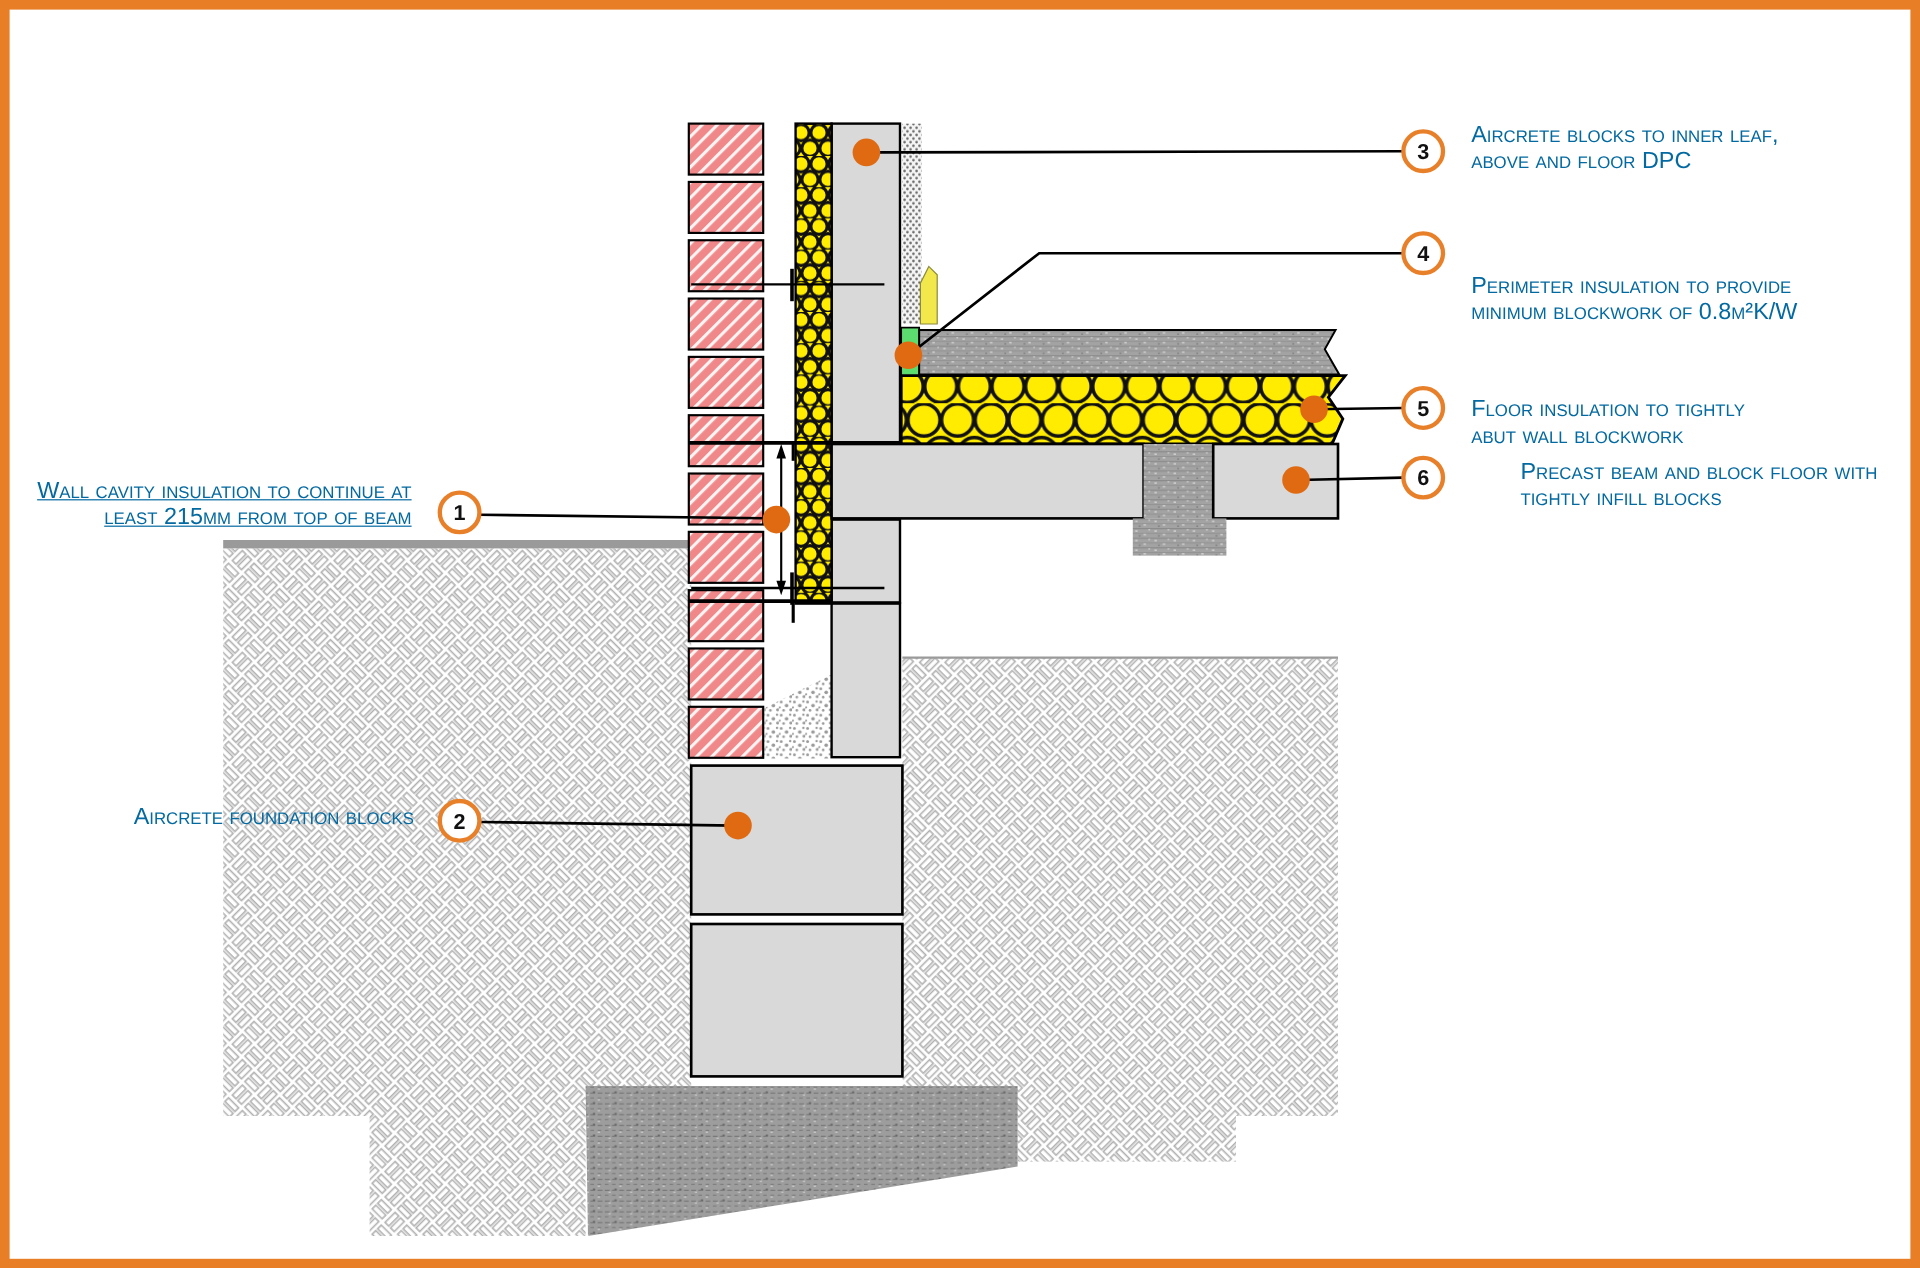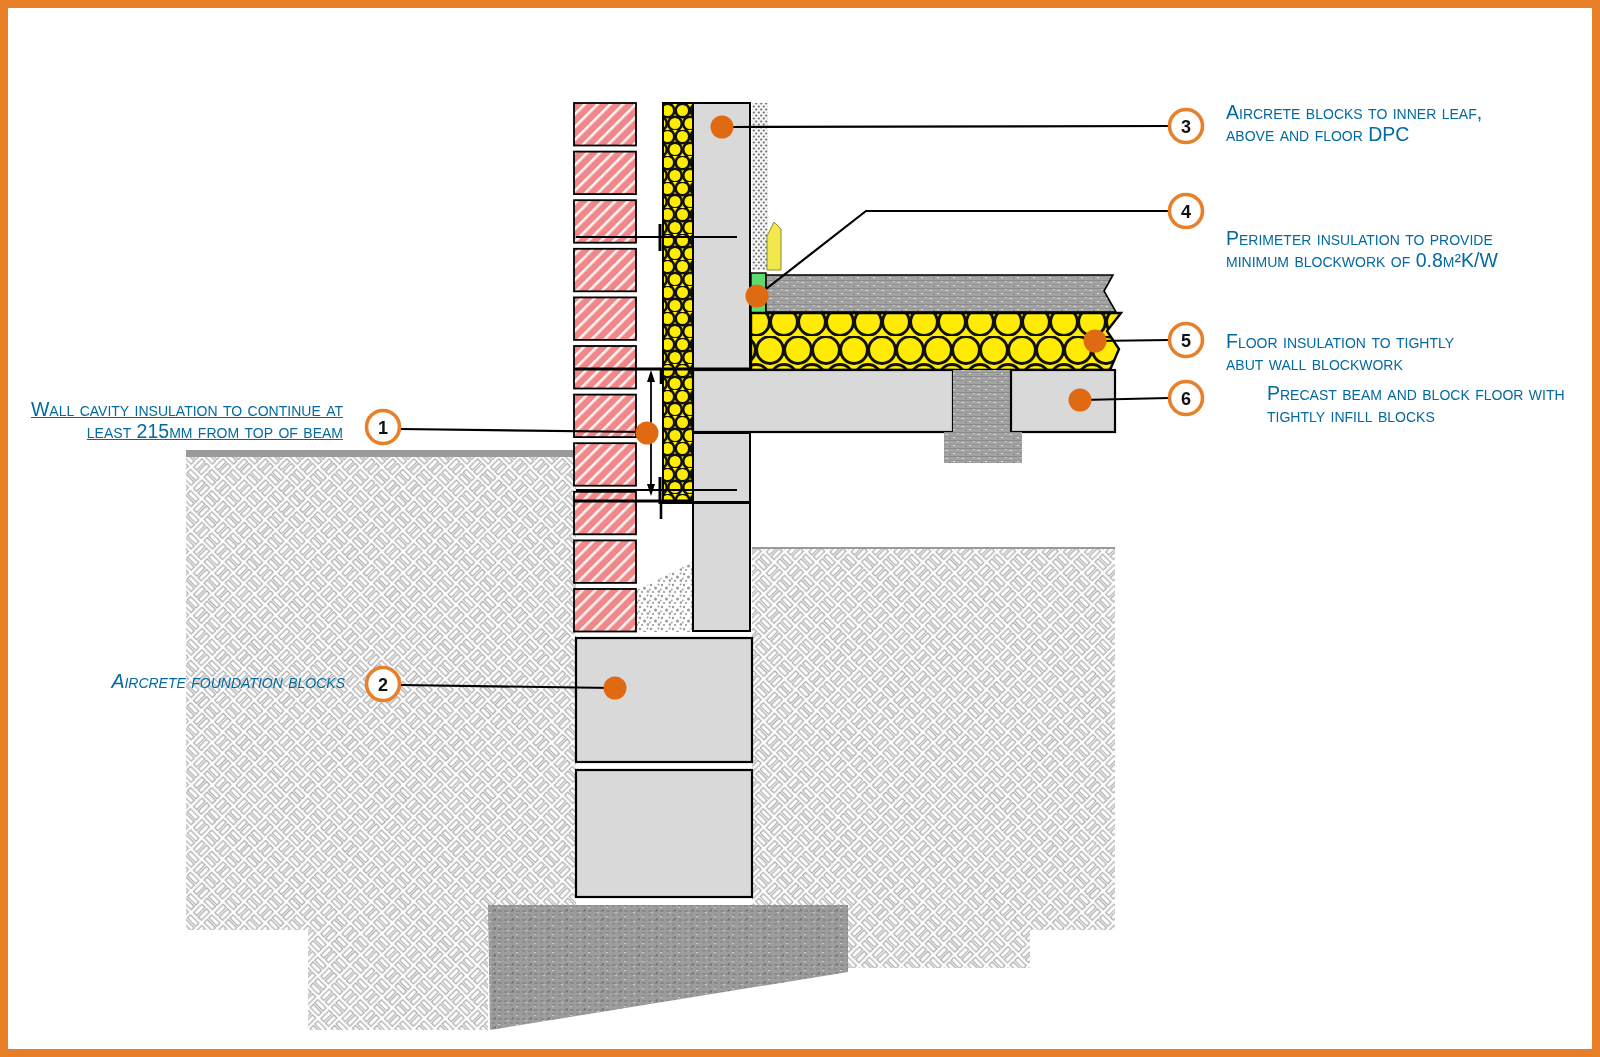--- a/index.html
+++ b/index.html
@@ -198,21 +198,21 @@
       <circle cx="1186" cy="398" r="16.5" fill="#fff" stroke="#e8802a" stroke-width="3.6"></circle>
       <text x="1186" y="404.5">6</text>
     </g>
   </svg>
 
   <div class="lbl right" style="left:10px; top:398px; width:333px;text-decoration:underline;">
     <span>Wall cavity insulation to continue at</span>
     <span>least 215mm from top of beam</span>
   </div>
 
-  <div class="lbl right" style="left:10px; top:670px; width:335px;font-style:italic;">
+  <div class="lbl right" style="left:10px; top:670px; width:335px;">
     <span>Aircrete foundation blocks</span>
   </div>
 
   <div class="lbl" style="left:1226px; top:101px;">
     <span>Aircrete blocks to inner leaf,</span>
     <span>above and floor DPC</span>
   </div>
 
   <div class="lbl" style="left:1226px; top:191px;margin-top:36px;">
     <span>Perimeter insulation to provide</span>

